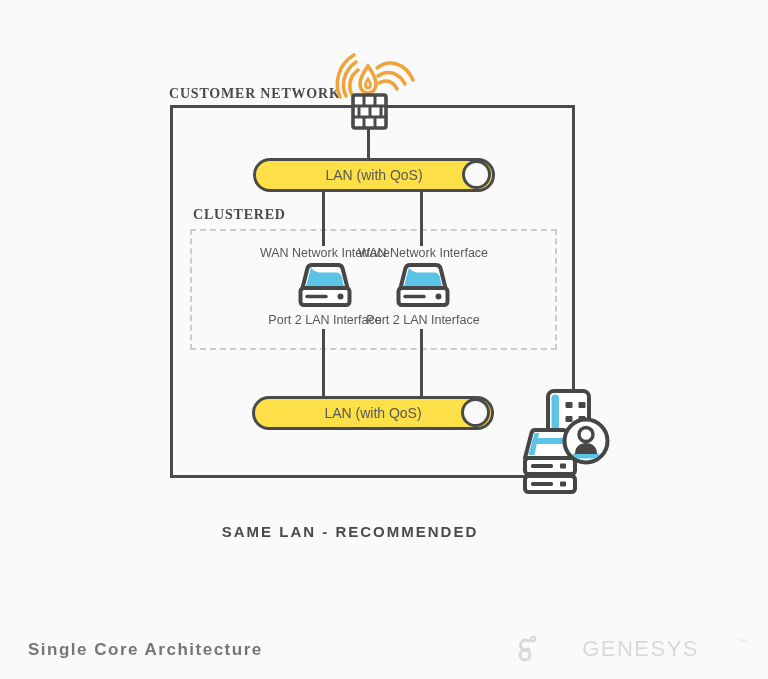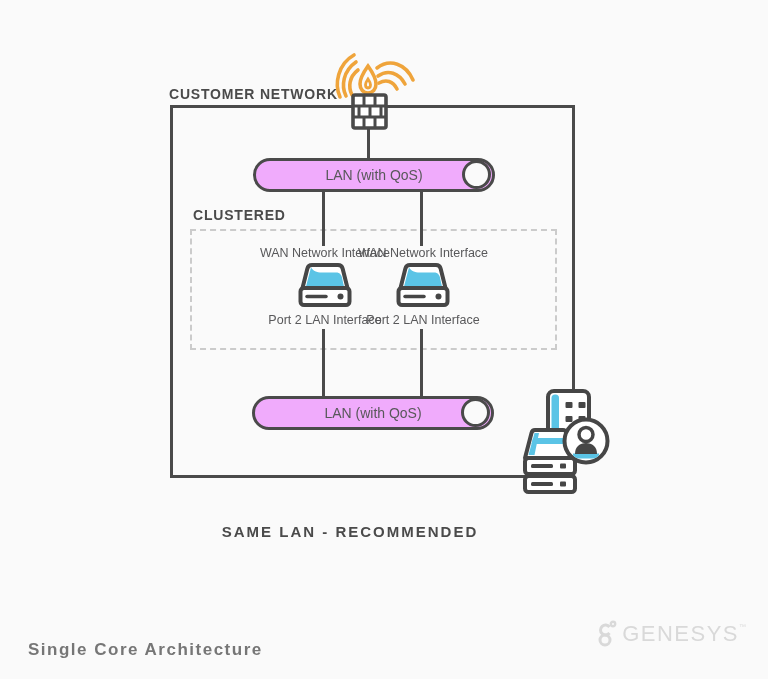--- a/index.html
+++ b/index.html
@@ -6,49 +6,49 @@
   .canvas{
     position:relative;width:768px;height:679px;background:#fafafa;
     font-family:"Liberation Sans",sans-serif;overflow:hidden;
   }
   .abs{position:absolute;}
   .boundary{
     left:170px;top:105px;width:405px;height:373px;
     border:3px solid #4a4a4a;box-sizing:border-box;background:transparent;
   }
   .heading{
-    font-size:14px;font-weight:700;color:#4a4a4a;letter-spacing:.8px;white-space:nowrap;
+    font-size:14px;font-weight:700;color:#4a4a4a;letter-spacing:.8px;white-space:nowrap;font-family:Liberation Serif, serif;
   }
   .customer-label{left:169px;top:86px;}
   .clustered-label{left:193px;top:207px;text-align:right;}
   .vline{width:3px;background:#4a4a4a;}
   .pill{
     width:242px;height:34px;border:3px solid #4a4a4a;border-radius:20px;
-    box-sizing:border-box;background:#f0abfc;display:flex;align-items:center;justify-content:center;
+    box-sizing:border-box;background:#fde047;display:flex;align-items:center;justify-content:center;
   }
   .pill-text{font-size:14px;color:#58585a;}
   .pill-cap{
     width:29px;height:29px;border:3px solid #4a4a4a;border-radius:50%;
     box-sizing:border-box;background:#fafafa;
   }
   .dashed-box{
     left:190px;top:229px;width:367px;height:121px;
     border:2px dashed #cbcbcb;box-sizing:border-box;
   }
   .iface{
     width:160px;text-align:center;font-size:12.5px;color:#58585a;white-space:nowrap;
   }
   .caption{
     left:0;top:523px;width:700px;text-align:center;
     font-size:15px;font-weight:700;letter-spacing:2px;color:#4a4a4a;
   }
   .footer-title{
     left:28px;top:640px;font-size:17px;font-weight:700;letter-spacing:1.5px;color:#767676;
   }
-  .logo{right:22px;top:620px;display:flex;align-items:flex-start;}
+  .logo{right:22px;top:635px;display:flex;align-items:flex-start;gap:40px;}
   .logo-text{
     font-size:22px;color:#d9d9d9;letter-spacing:1.5px;line-height:28px;margin-left:4px;font-weight:400;
   }
   .logo-tm{font-size:7px;color:#dddddd;margin-top:3px;}
 </style>
 </head>
 <body>
 
 <div class="canvas">
 

